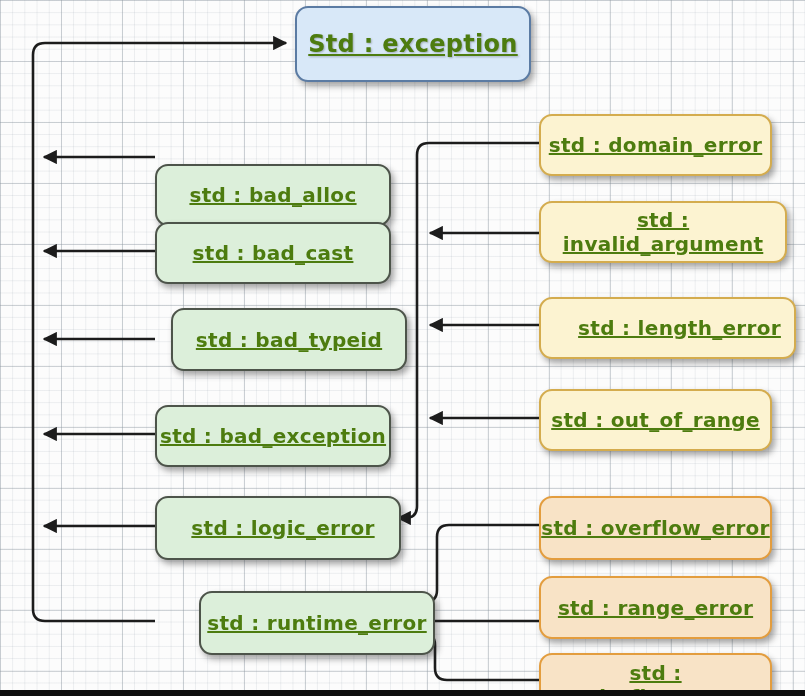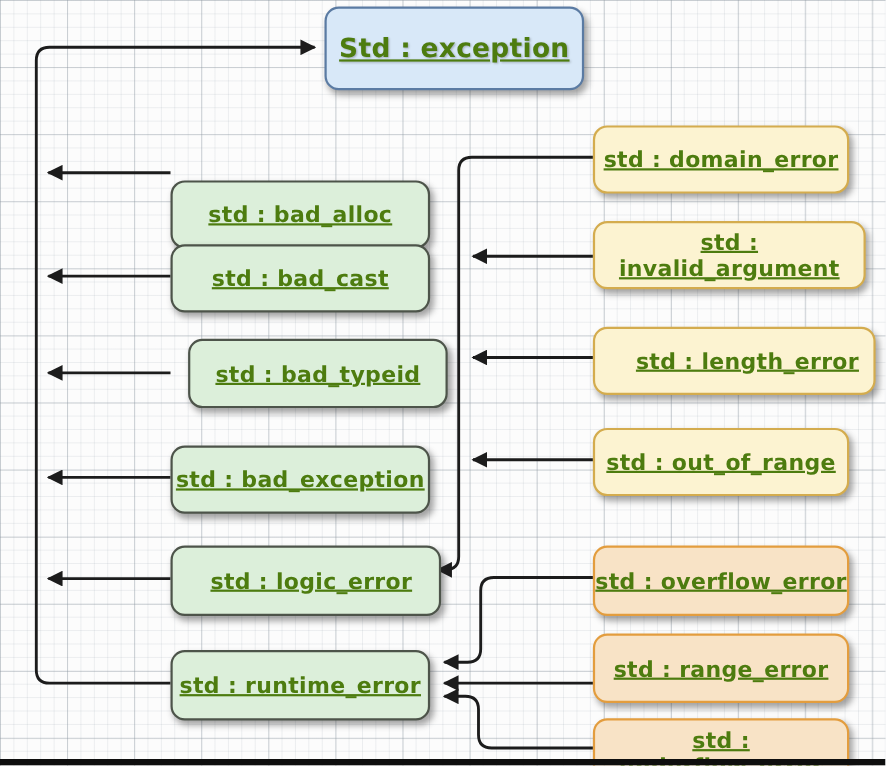--- a/index.html
+++ b/index.html
@@ -53,21 +53,21 @@
     left:539px; width:229px; height:59px;
     background: var(--node-orange-bg, #f8e3c6);
     border: 2px solid var(--node-orange-border, #e39d3e);
   }
 
   .n-bad-alloc      { top:128px;margin-top:36px; }
   .n-bad-cast       { top:222px; }
   .n-bad-typeid     { top:308px; height:59px;margin-left:16px; }
   .n-bad-exception  { top:405px; }
   .n-logic-error    { top:496px; height:60px;padding-left:10px; }
-  .n-runtime-error  { top:591px; height:60px; }
+  .n-runtime-error  { top:591px; height:60px;margin-left:44px; }
 
   .n-domain-error      { top:114px; }
   .n-invalid-argument  { top:201px; width:244px; }
   .n-length-error      { top:297px;padding-left:24px; }
   .n-out-of-range      { top:389px; }
   .n-overflow-error    { top:496px; height:60px; }
   .n-range-error       { top:576px; }
   .n-underflow-error   { top:653px; }
 
   .bottom-bar {

